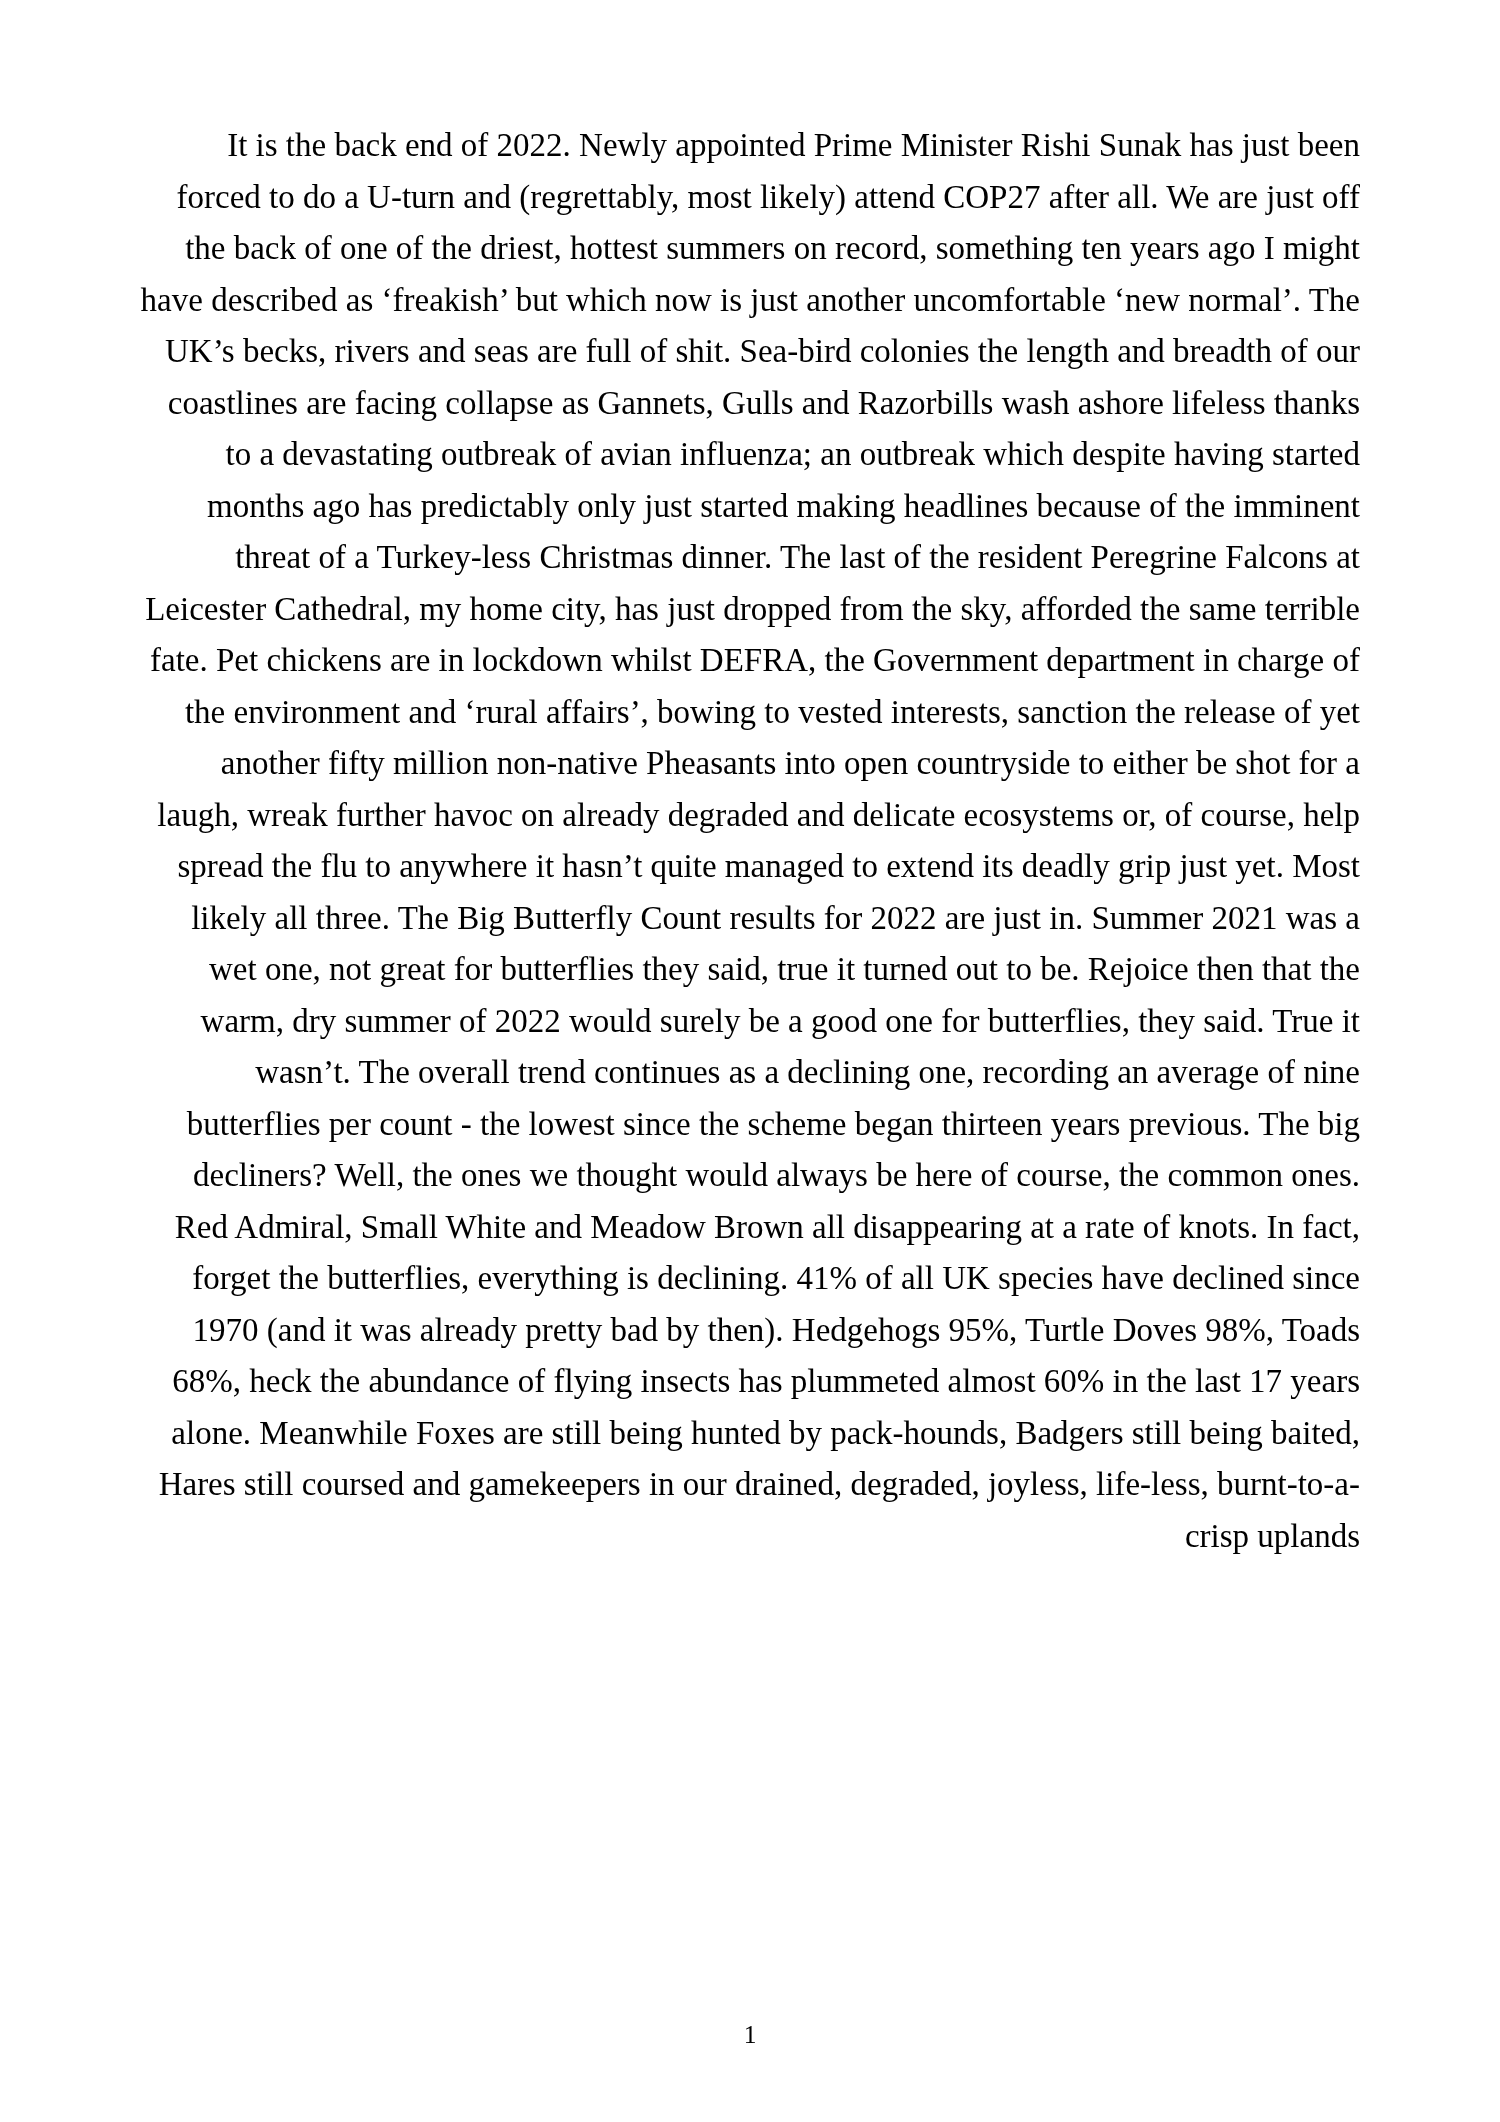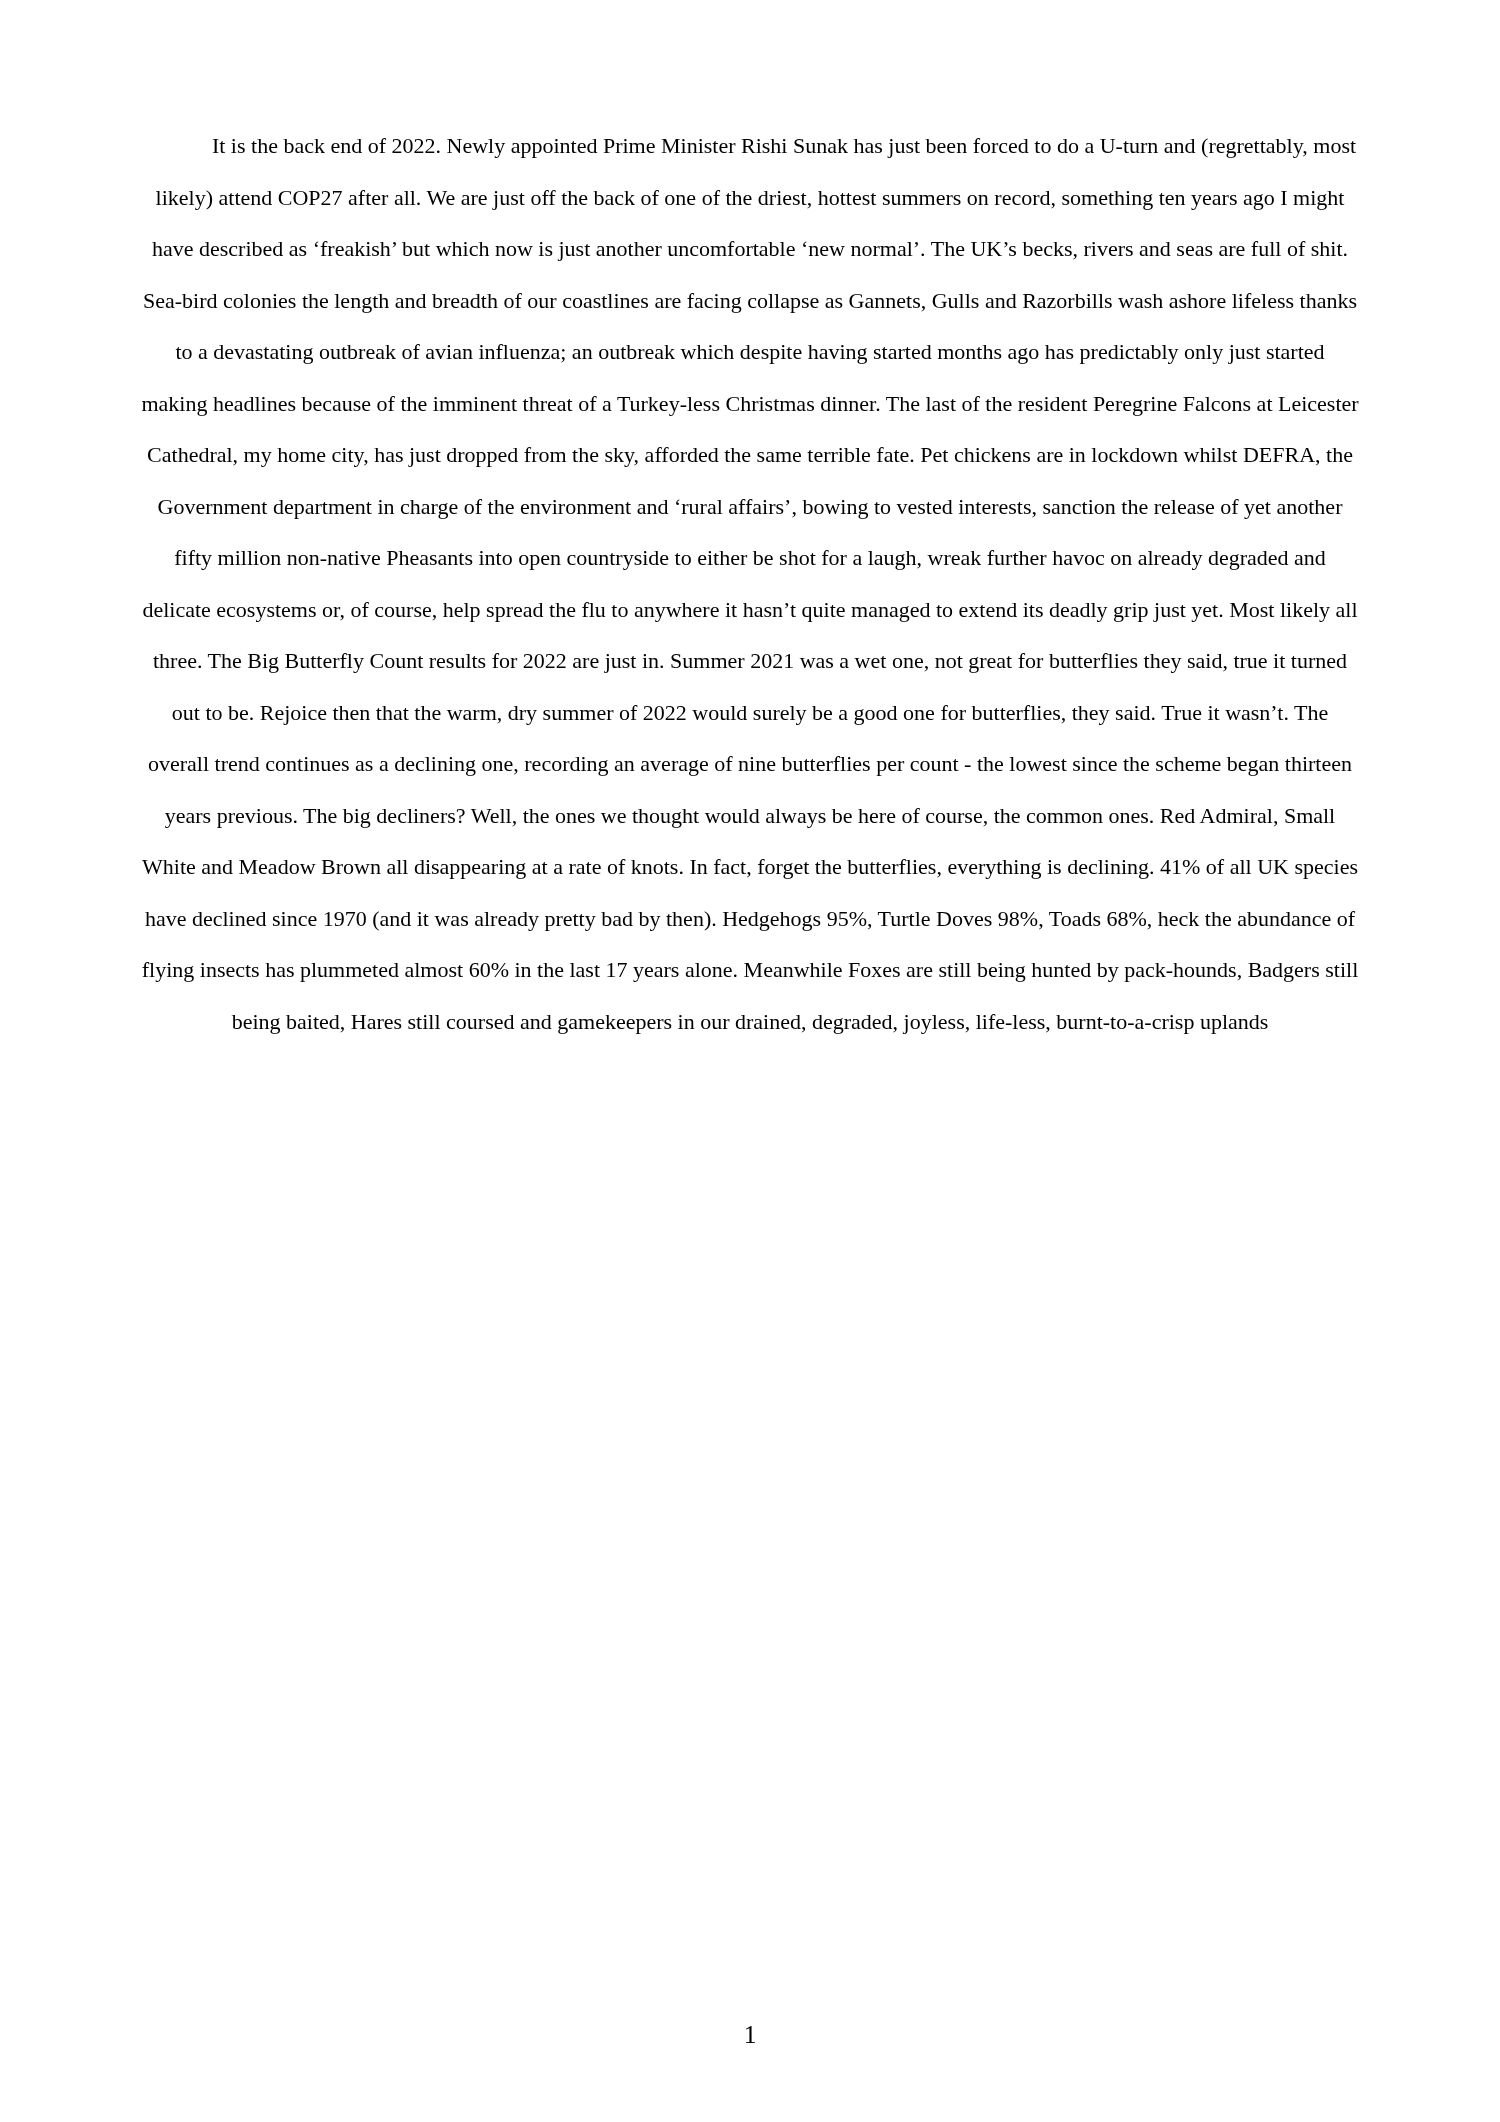--- a/index.html
+++ b/index.html
@@ -16,23 +16,23 @@
     overflow: hidden;
   }
   .page {
     width: 1500px;
     height: 2122px;
     box-sizing: border-box;
     padding: 120px 140px 60px 140px;
     position: relative;
   }
   .doc-body {
-    font-size: 22px;
+    font-size: 33px;
     line-height: 51.5px;
-    text-align: center;
+    text-align: right;
     color: #000000;
   }
   .doc-body p {
     margin: 0;
     text-indent: 68px;
     hyphens: none;
   }
   .page-number {
     position: absolute;
     left: 0;

